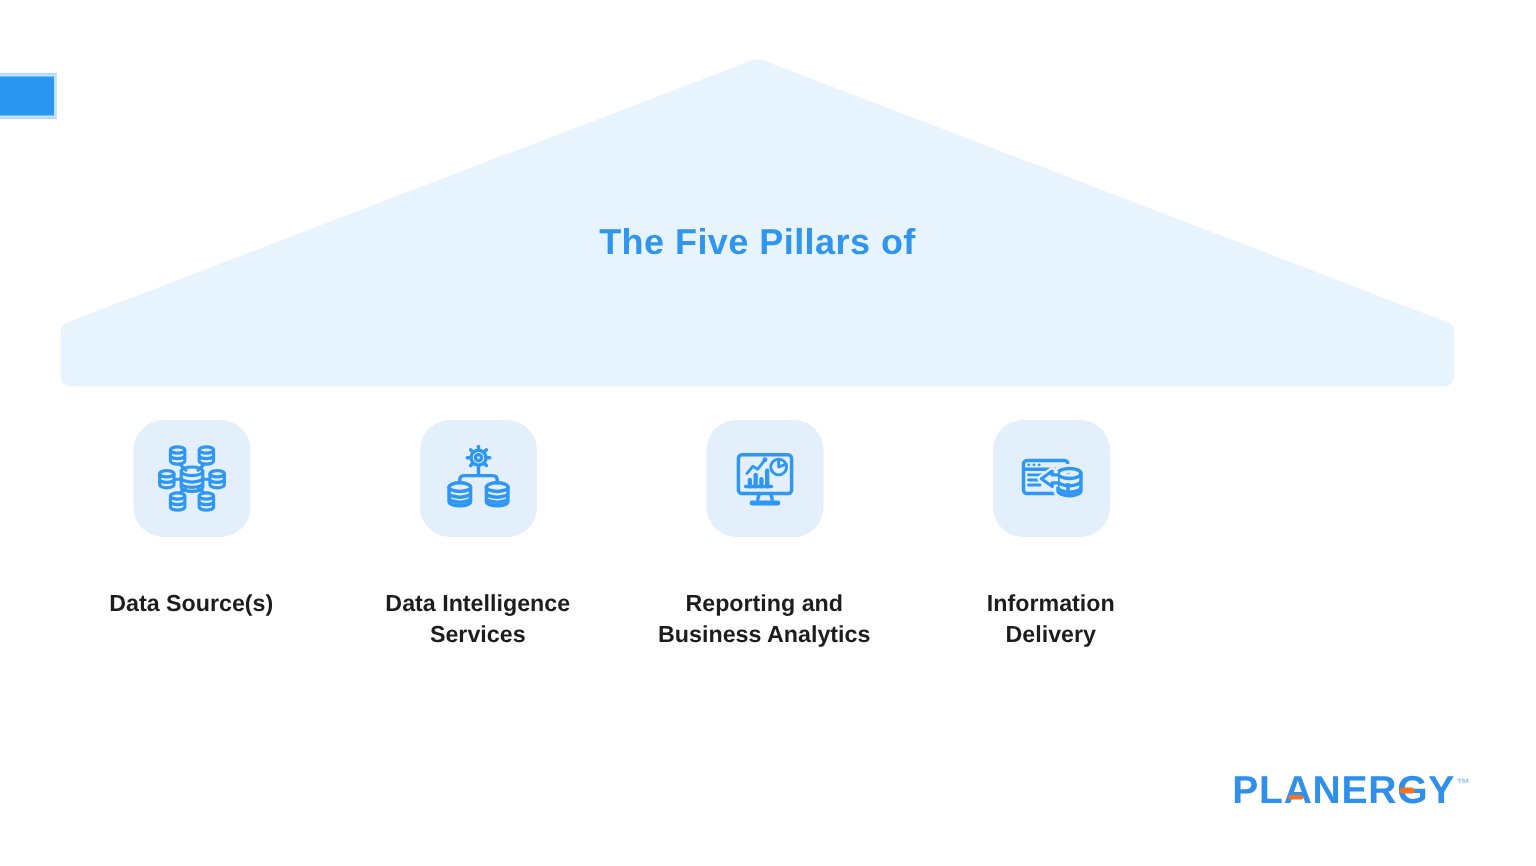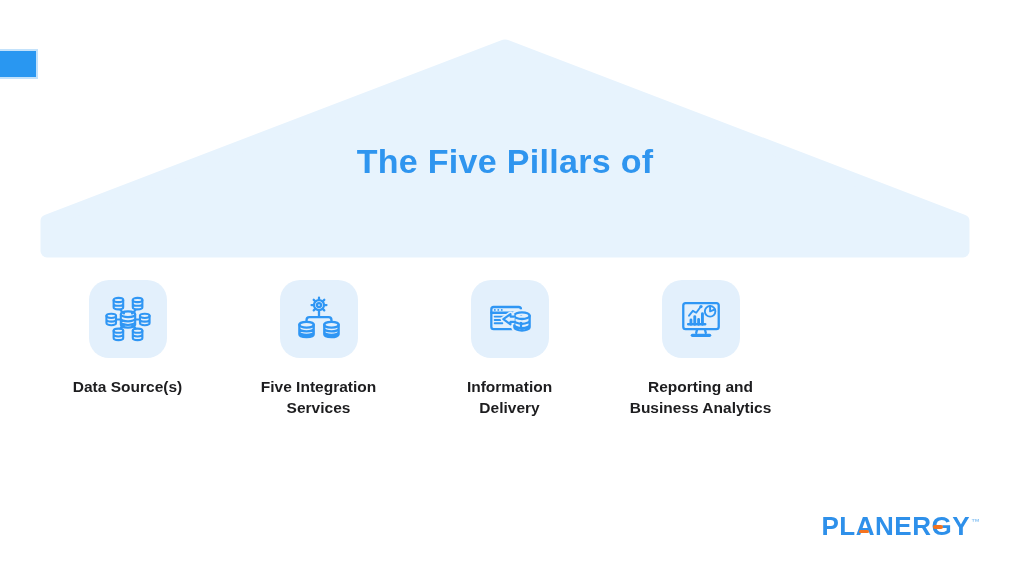--- a/index.html
+++ b/index.html
@@ -2,24 +2,24 @@
 <html><head>
 <meta charset="utf-8">
 <style>
   html,body{margin:0;padding:0;background:#fff;}
   .canvas{position:relative;width:1024px;height:577px;background:#ffffff;overflow:hidden;
           font-family:"Liberation Sans","DejaVu Sans",sans-serif;}
   .accent-rect{position:absolute;left:0;top:49px;width:38px;height:30px;background:#2997f1;
                border:2px solid #c3e2fb;border-left:none;box-sizing:border-box;}
   .roof{position:absolute;left:0;top:0;}
   .title{position:absolute;top:141px;left:0;width:1010px;text-align:center;color:#2f95ef;
-         font-size:34px;font-weight:700;line-height:41px;letter-spacing:.3px;}
+         font-size:24px;font-weight:700;line-height:41px;letter-spacing:.3px;}
   .title span{display:block;}
   .pillars{position:absolute;left:32px;top:280px;display:flex;}
-  .pillar{width:191px;display:flex;flex-direction:column;align-items:center;}
+  .pillar{width:191px;display:flex;flex-direction:column;align-items:center;gap:16px;}
   .card{width:78px;height:78px;border-radius:20px;background:#e3f0fc;
         display:flex;align-items:center;justify-content:center;}
   .plabel{margin-top:18px;text-align:center;font-size:15.5px;font-weight:700;color:#1d1d1f;line-height:21px;}
   .plabel span{display:block;white-space:nowrap;}
   .logo{position:absolute;top:507px;right:44px;color:#2e90ea;font-size:26px;font-weight:700;
         letter-spacing:.5px;line-height:30px;}
   .logo-text{position:relative;display:inline-block;}
   .bar{position:absolute;background:#f5731f;height:3.6px;border-radius:2px;}
   .bar-a{left:37px;top:18.5px;width:10px;}
   .bar-g{left:111px;top:14px;width:10px;}
@@ -79,25 +79,47 @@
             <path d="M29.2,9.5 H31.8 M27.7,13.2 L29.5,15 M24,14.7 V17.3 M20.3,13.2 L18.5,15 M18.8,9.5 H16.2 M20.3,5.8 L18.5,4 M24,4.3 V1.7 M27.7,5.8 L29.5,4"></path>
             <path d="M24,17.3 V22 M11,27 V25 Q11,22 14,22 H34 Q37,22 37,25 V27"></path>
             <ellipse cx="11" cy="30" rx="7.5" ry="3"></ellipse>
             <path d="M3.5,30 V40 A7.5,3 0 0 0 18.5,40 V30 M3.5,34 A7.5,3 0 0 0 18.5,34 M3.5,37.5 A7.5,3 0 0 0 18.5,37.5"></path>
             <ellipse cx="37" cy="30" rx="7.5" ry="3"></ellipse>
             <path d="M29.5,30 V40 A7.5,3 0 0 0 44.5,40 V30 M29.5,34 A7.5,3 0 0 0 44.5,34 M29.5,37.5 A7.5,3 0 0 0 44.5,37.5"></path>
           </g>
         </svg>
       </div>
       <div class="plabel">
-        <span>Five Integration</span>
+        <span>Data Intelligence</span>
         <span>Services</span>
       </div>
     </div>
 
+
+    <div class="pillar">
+      <div class="card">
+        <svg width="46" height="46" viewBox="0 0 48 48">
+          <g fill="none" stroke="#2f96f4" stroke-width="2.4" stroke-linecap="round" stroke-linejoin="round">
+            <rect x="5.5" y="7.5" width="37" height="27" rx="2.5"></rect>
+            <path d="M20,34.5 L19,38.5 M28,34.5 L29,38.5"></path>
+            <path d="M15,41 H33" stroke-width="3.4"></path>
+            <path d="M10.5,29.5 H28.5"></path>
+            <path d="M13.5,29.5 V25 M17.5,29.5 V21.5 M21.5,29.5 V24.5 M25.5,29.5 V18.5" stroke-width="3"></path>
+            <path d="M11.5,20.5 L15.5,15.5 L19,17.5 L23.5,11.5" stroke-width="2"></path>
+            <circle cx="33.5" cy="16" r="5.5" stroke-width="2"></circle>
+            <path d="M33.5,16 V10.5 M33.5,16 L38.6,14" stroke-width="2"></path>
+          </g>
+          <circle cx="24" cy="11" r="1.7" fill="#2f96f4"></circle>
+        </svg>
+      </div>
+      <div class="plabel">
+        <span>Reporting and</span>
+        <span>Business Analytics</span>
+      </div>
+    </div>
 
     <div class="pillar">
       <div class="card">
         <svg width="46" height="46" viewBox="0 0 48 48">
           <g fill="none" stroke="#2f96f4" stroke-width="2.4" stroke-linecap="round" stroke-linejoin="round">
             <rect x="4.5" y="11.5" width="31" height="23" rx="2.5"></rect>
             <path d="M4.5,17.5 H35.5"></path>
             <path d="M8,21.5 H20.5 M8,25 H20.5 M8,28.5 H16" stroke-width="2"></path>
           </g>
           <circle cx="8.2" cy="14.5" r="1" fill="#2f96f4"></circle>
@@ -114,42 +136,20 @@
           <path d="M28.5,21.5 H24.5 V18.8 L17,24.2 L24.5,29.6 V27 H28.5" fill="#e3f0fc" stroke="#e3f0fc" stroke-width="5.5" stroke-linejoin="round"></path>
           <path d="M28.5,21.5 H24.5 V18.8 L17,24.2 L24.5,29.6 V27 H28.5" fill="#e3f0fc" stroke="#2f96f4" stroke-width="2.2" stroke-linecap="round" stroke-linejoin="round"></path>
         </svg>
       </div>
       <div class="plabel">
         <span>Information</span>
         <span>Delivery</span>
       </div>
     </div>
 
-    <div class="pillar">
-      <div class="card">
-        <svg width="46" height="46" viewBox="0 0 48 48">
-          <g fill="none" stroke="#2f96f4" stroke-width="2.4" stroke-linecap="round" stroke-linejoin="round">
-            <rect x="5.5" y="7.5" width="37" height="27" rx="2.5"></rect>
-            <path d="M20,34.5 L19,38.5 M28,34.5 L29,38.5"></path>
-            <path d="M15,41 H33" stroke-width="3.4"></path>
-            <path d="M10.5,29.5 H28.5"></path>
-            <path d="M13.5,29.5 V25 M17.5,29.5 V21.5 M21.5,29.5 V24.5 M25.5,29.5 V18.5" stroke-width="3"></path>
-            <path d="M11.5,20.5 L15.5,15.5 L19,17.5 L23.5,11.5" stroke-width="2"></path>
-            <circle cx="33.5" cy="16" r="5.5" stroke-width="2"></circle>
-            <path d="M33.5,16 V10.5 M33.5,16 L38.6,14" stroke-width="2"></path>
-          </g>
-          <circle cx="24" cy="11" r="1.7" fill="#2f96f4"></circle>
-        </svg>
-      </div>
-      <div class="plabel">
-        <span>Reporting and</span>
-        <span>Business Analytics</span>
-      </div>
-    </div>
-
   </div>
 
   <div class="logo">
     <span class="logo-text">
       <span>PLANERGY</span>
       <span class="bar bar-a"></span>
       <span class="bar bar-g"></span>
     </span><span class="tm">™</span>
   </div>
 

